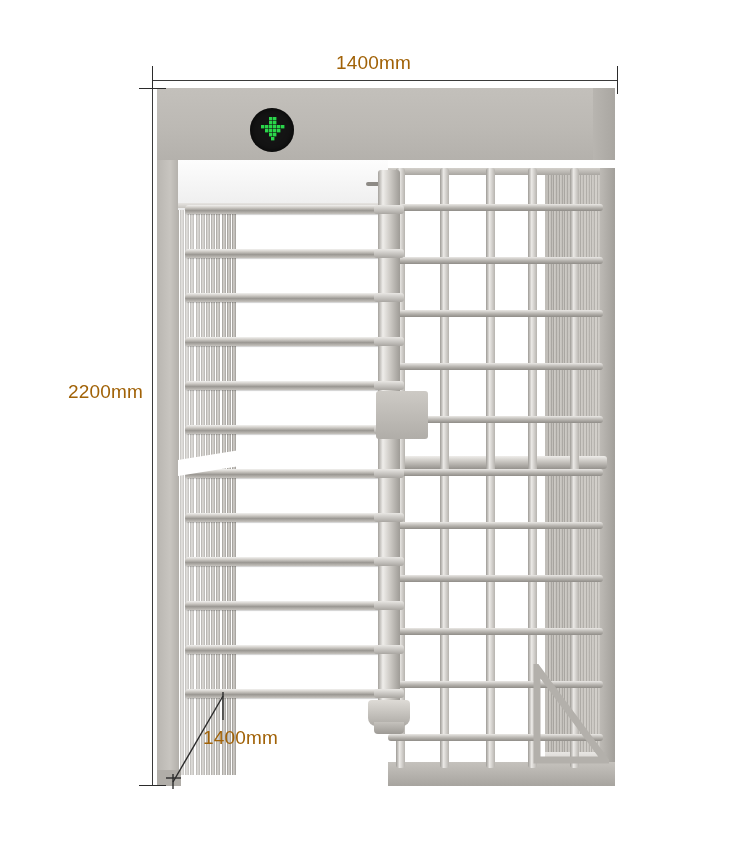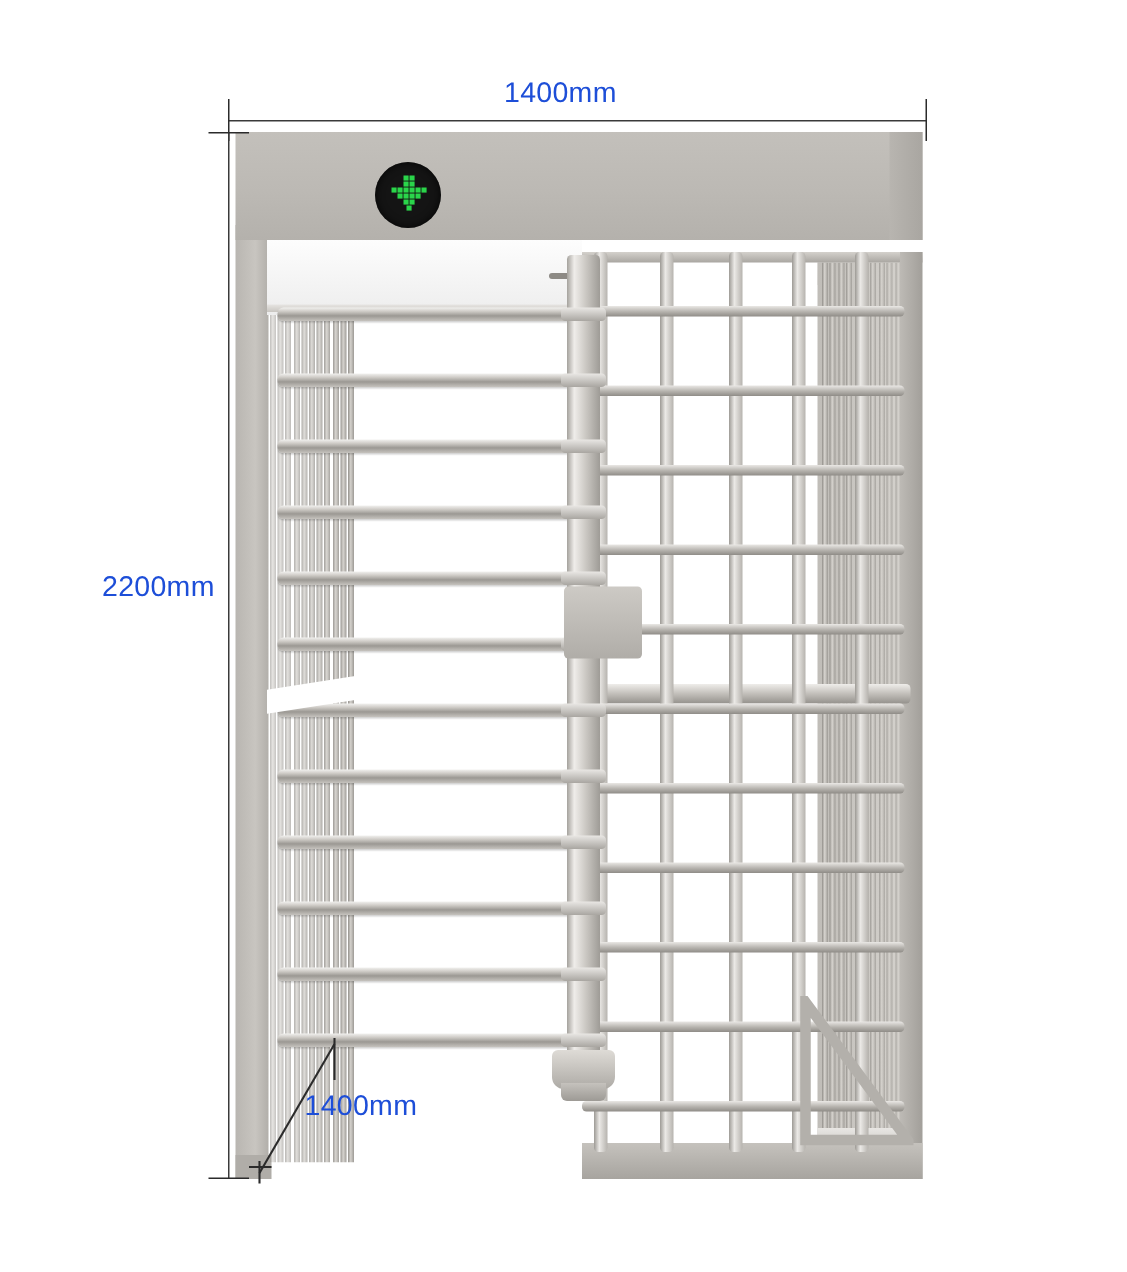--- a/index.html
+++ b/index.html
@@ -2,21 +2,21 @@
 <html><head>
 <meta charset="utf-8">
 <style>
   html,body{margin:0;padding:0;background:#ffffff;}
   body{width:751px;height:848px;position:relative;overflow:hidden;
        font-family:"Liberation Sans","DejaVu Sans",sans-serif;}
 
   .stage{position:absolute;left:0;top:0;width:751px;height:848px;}
 
   
-  .dim-label{position:absolute;color:#1d4ed8;font-size:19px;letter-spacing:.2px;
+  .dim-label{position:absolute;color:#a16207;font-size:19px;letter-spacing:.2px;
              white-space:nowrap;}
   .dim-line{position:absolute;background:#3a3a3a;}
   .tick{position:absolute;background:#2b2b2b;}
 
   
   #dim-top-line{left:152px;top:80px;width:466px;height:1px;}
   #dim-top-tick-l{left:152px;top:66px;width:1px;height:28px;}
   #dim-top-tick-r{left:617px;top:66px;width:1px;height:28px;}
   #dim-top-label{left:336px;top:52px;}
 

